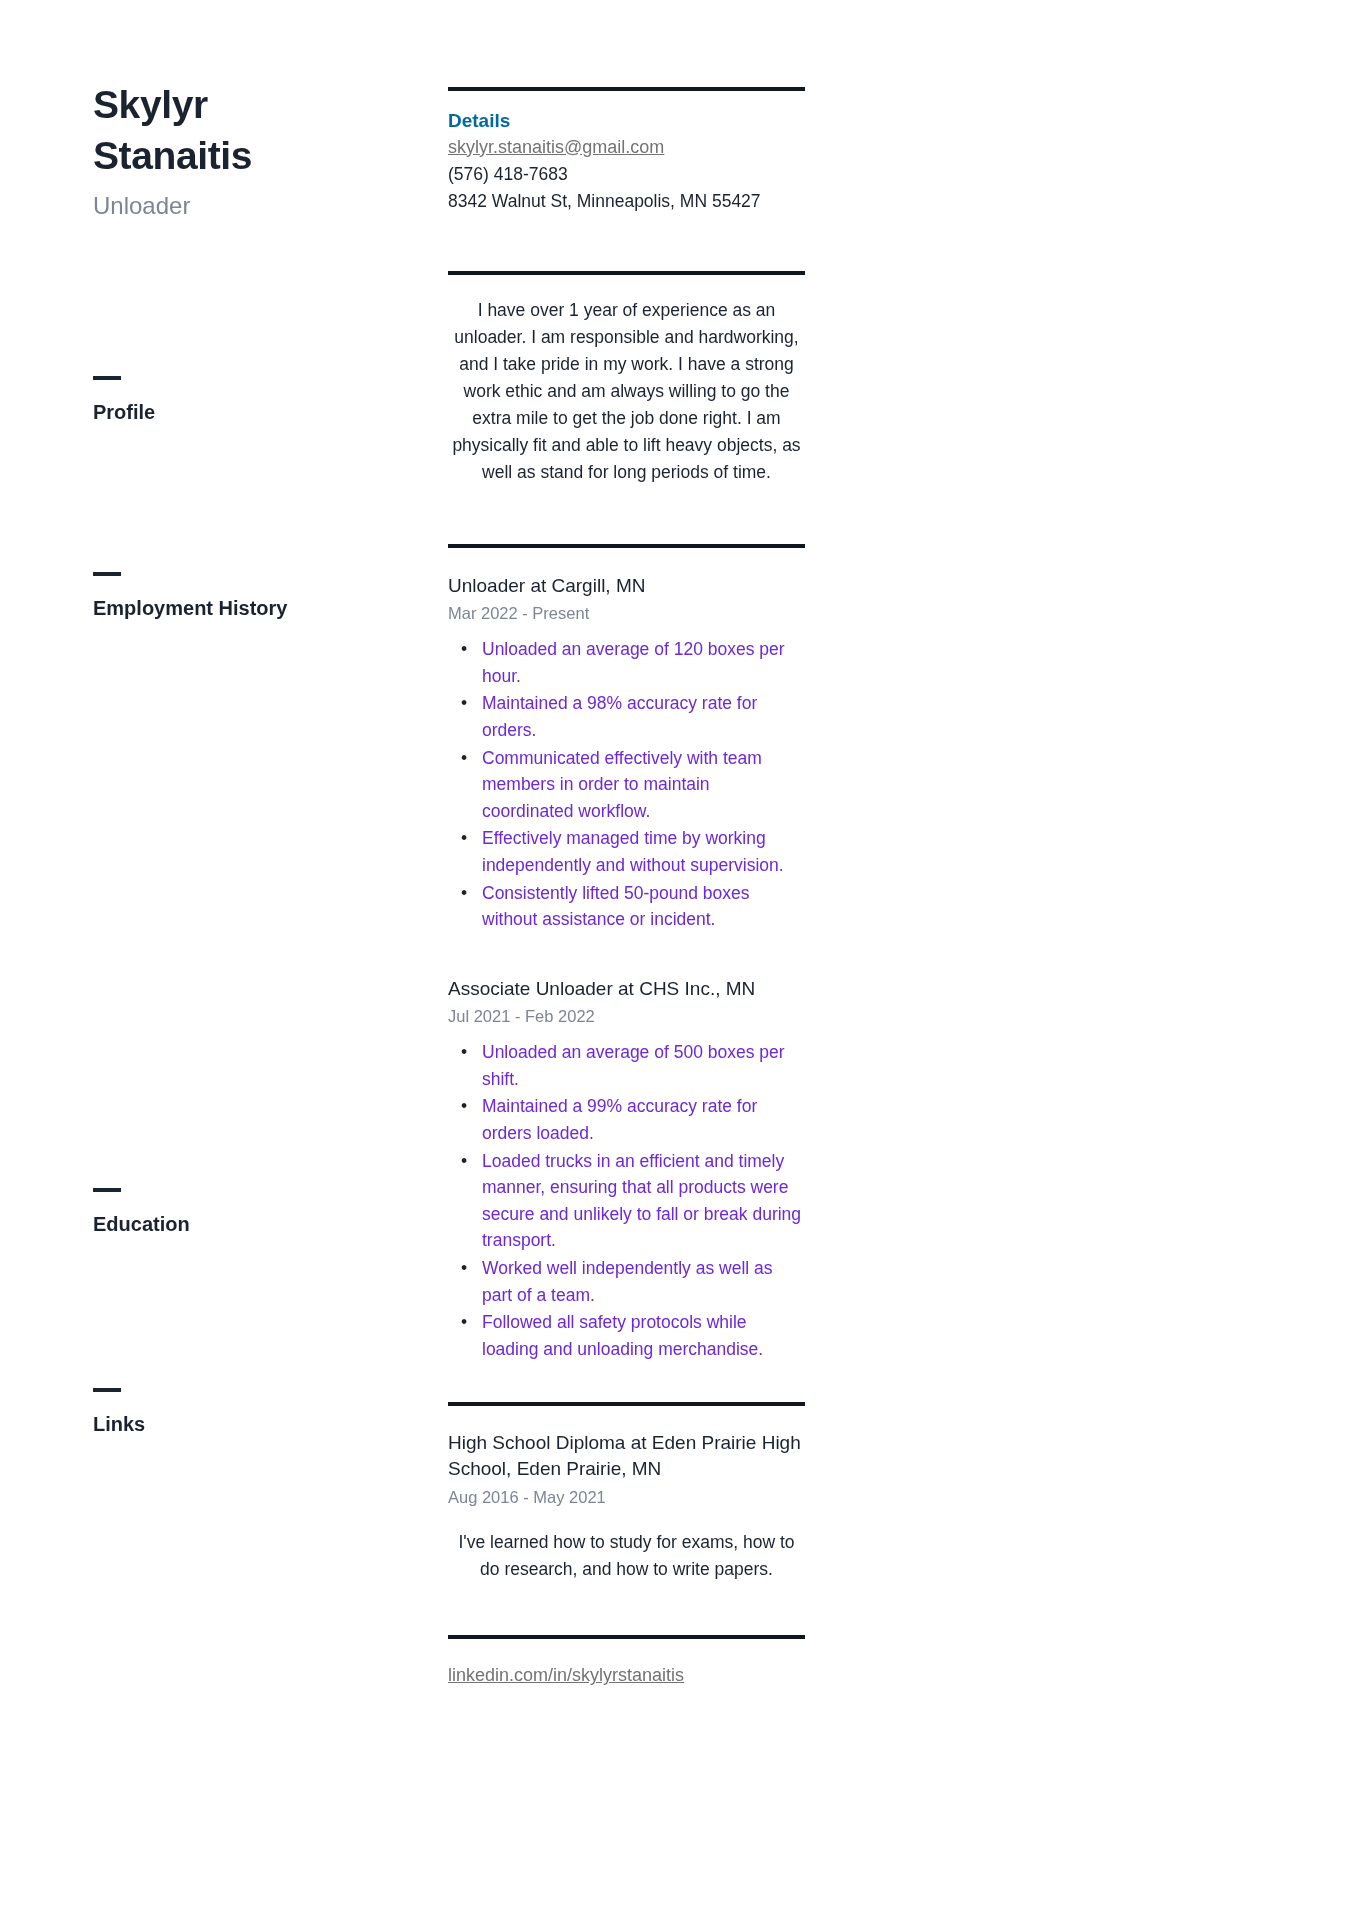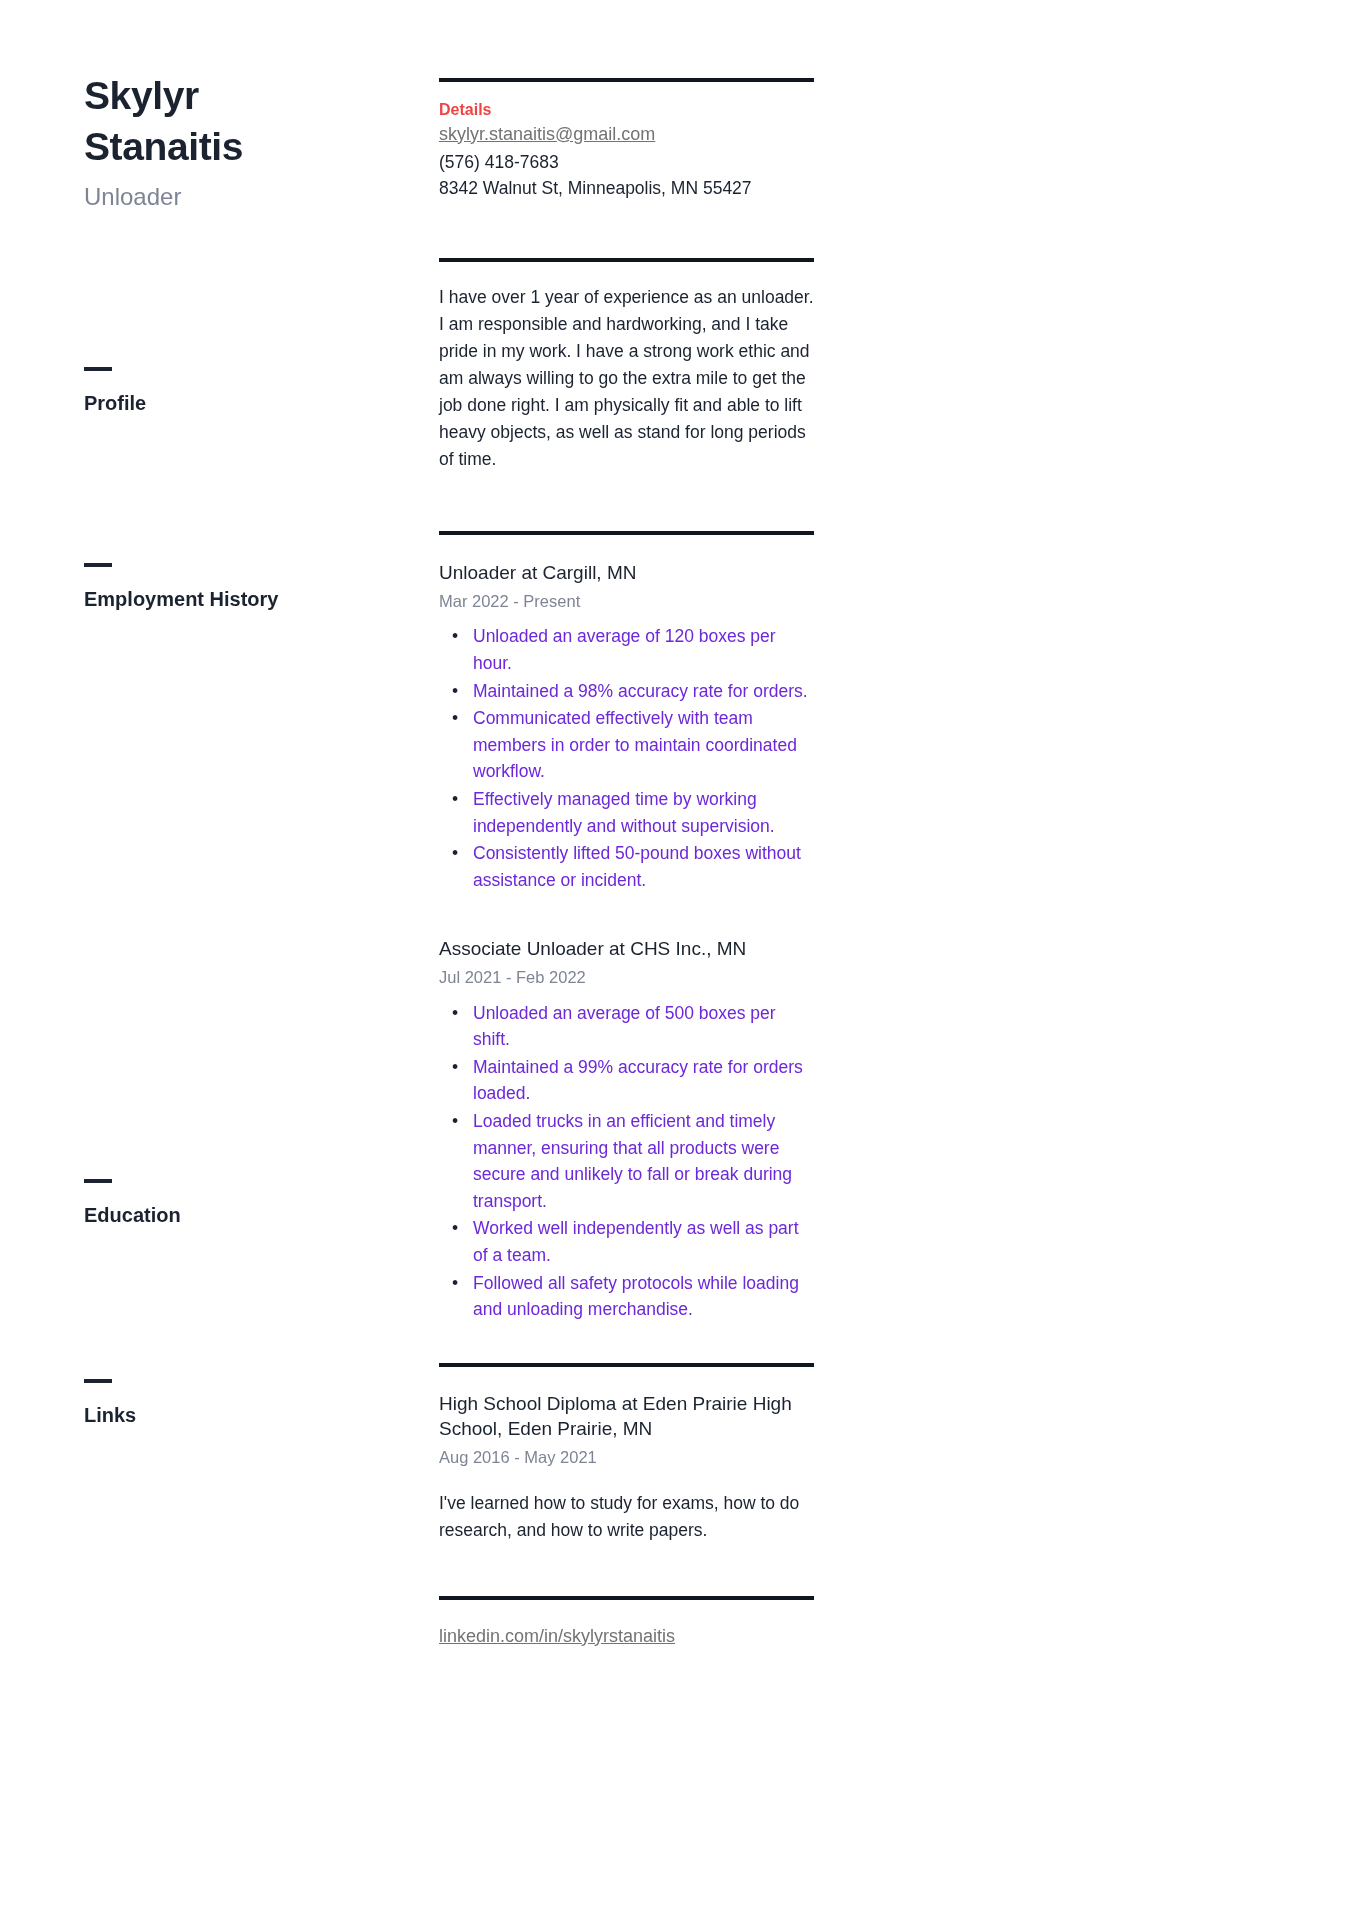--- a/index.html
+++ b/index.html
@@ -13,21 +13,21 @@
     font-family: "Liberation Sans", sans-serif;
     color: #1b2330;
     -webkit-font-smoothing: antialiased;
   }
 
   .page {
     position: relative;
     width: 1134px;
     min-height: 1931px;
     background: #ffffff;
-    padding: 0;
+    padding: 9px;
   }
 
   .resume {
     display: flex;
     align-items: flex-start;
     padding: 62px 320px 0 84px;
   }
 
   
   .col-left {
@@ -81,30 +81,31 @@
 
   .rule {
     height: 4px;
     background: #10171f;
     width: 100%;
   }
 
   .block { width: 100%; }
 
   .block-title {
-    font-size: 16px;
+    font-size: 19px;
     font-weight: 700;
-    color: #ef4444;
+    color: #0369a1;
     line-height: 1.3;
   }
 
   .body-text {
     font-size: 17.5px;
     line-height: 1.54;
     color: #1b2330;
+    text-align: center;
   }
 
   a.link {
     color: #737373;
     text-decoration: underline;
     font-size: 18px;
     line-height: 1.54;
   }
 
   .detail-line {

